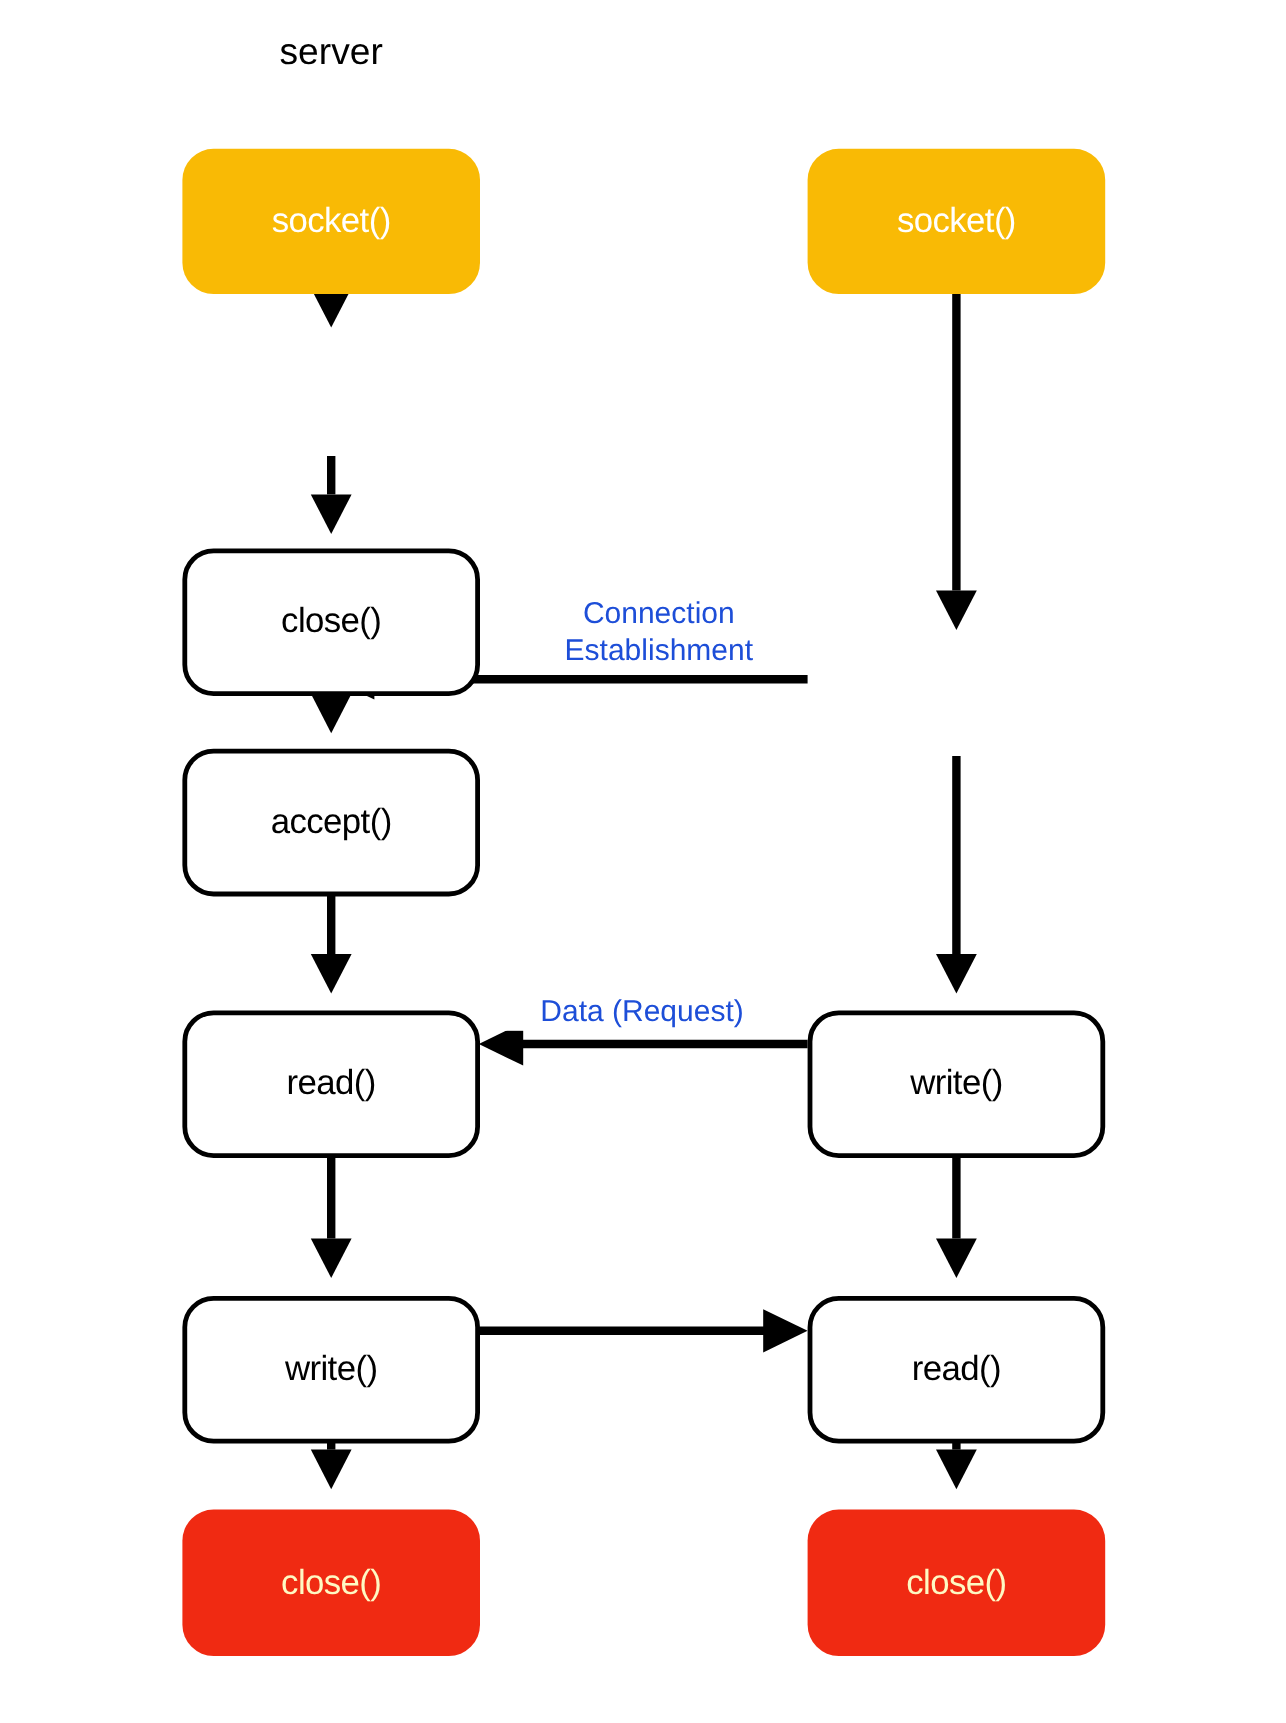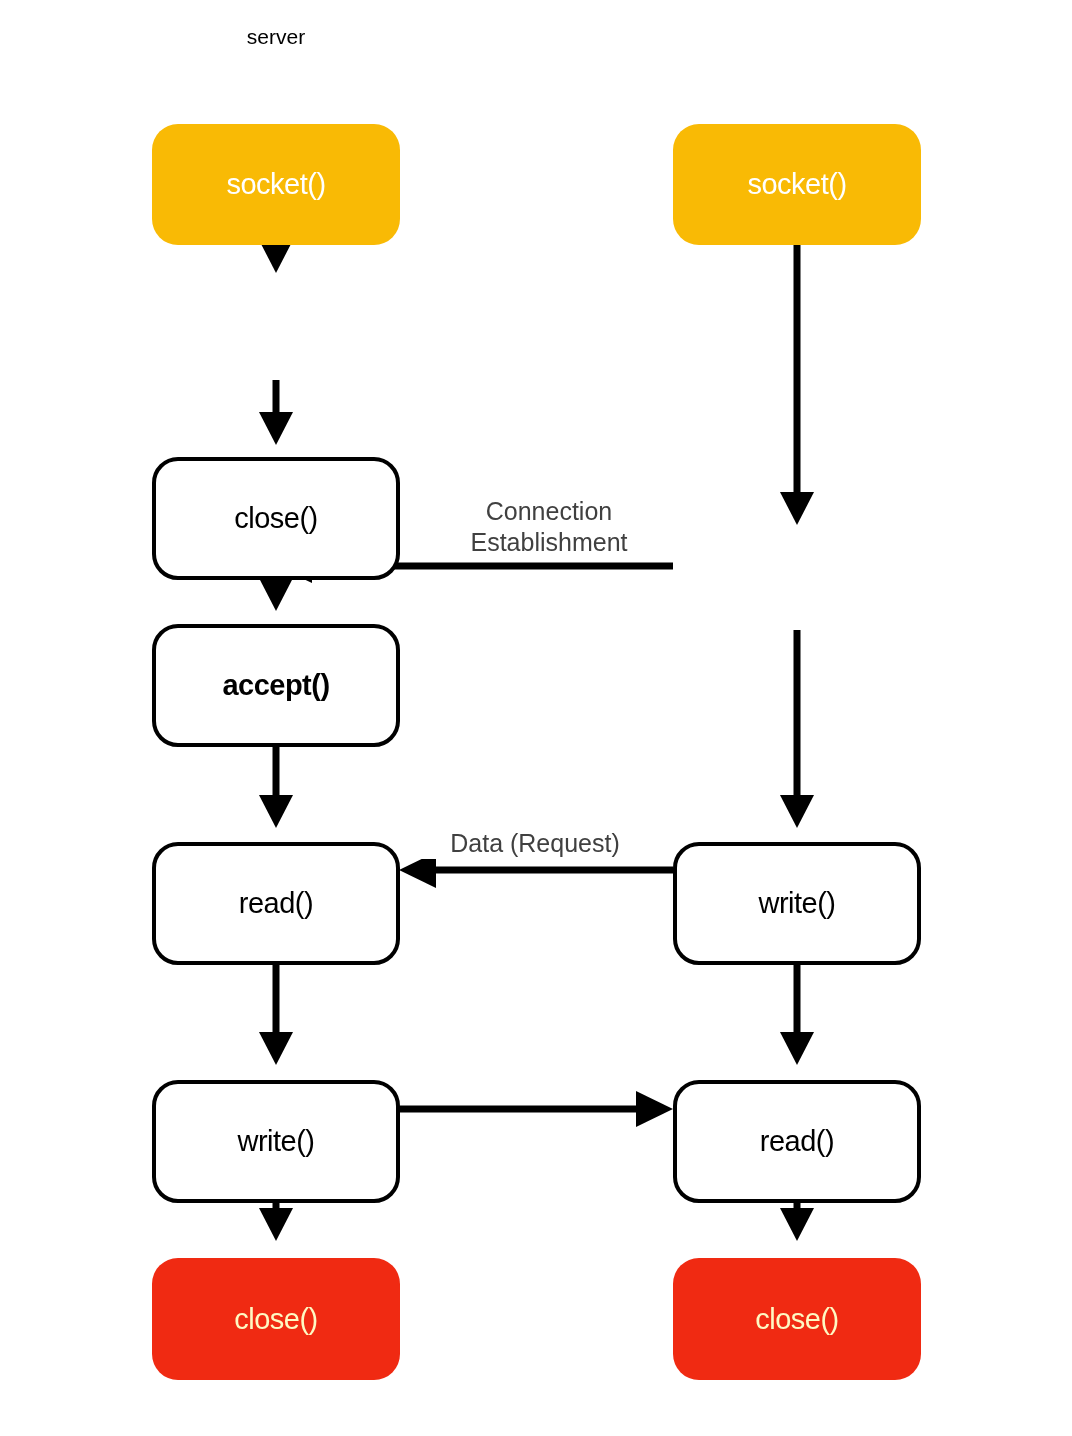--- a/index.html
+++ b/index.html
@@ -19,21 +19,21 @@
   }
   #svg-layer {
     position: absolute;
     left: 0;
     top: 0;
     width: 1072px;
     height: 1436px;
   }
   .col-title {
     position: absolute;
-    font-size: 21px;
+    font-size: 31px;
     color: #000000;
     text-align: center;
     white-space: nowrap;
     letter-spacing: 0px;
   }
   .node {
     position: absolute;
     box-sizing: border-box;
     border-radius: 26px;
     display: flex;
@@ -53,21 +53,21 @@
     border: none;
     color: #ffffff;
   }
   .node.end {
     background: #f02a12;
     border: none;
     color: #fef9c3;
   }
   .edge-label {
     position: absolute;
-    color: #404040;
+    color: #1d4ed8;
     font-size: 25px;
     text-align: center;
     line-height: 1.25;
     white-space: pre-line;
     background: #ffffff;
     padding: 0 4px;
   }
 </style>
 </head>
 <body>
@@ -127,21 +127,21 @@
     <g>
       <path d="M 400 1109 L 647 1109" stroke="#000000" stroke-width="7" fill="none"></path>
       <path d="M 673 1109 L 636 1091 L 636 1127 Z" fill="#000000"></path>
     </g>
   </svg>
 
   <div class="col-title" style="left:152px; top:25px; width:248px;">server</div>
 
   <div class="node start" style="left:152px; top:92px; width:248px; height:121px;">socket()</div>
   <div class="node plain" style="left:152px; top:425px; width:248px; height:123px;">close()</div>
-  <div class="node plain" style="left:152px; top:592px; width:248px; height:123px;font-weight:bold;">accept()</div>
+  <div class="node plain" style="left:152px; top:592px; width:248px; height:123px;">accept()</div>
   <div class="node plain" style="left:152px; top:810px; width:248px; height:123px;">read()</div>
   <div class="node plain" style="left:152px; top:1048px; width:248px; height:123px;">write()</div>
   <div class="node end" style="left:152px; top:1226px; width:248px; height:122px;">close()</div>
 
   <div class="node start" style="left:673px; top:92px; width:248px; height:121px;">socket()</div>
   <div class="node plain" style="left:673px; top:810px; width:248px; height:123px;">write()</div>
   <div class="node plain" style="left:673px; top:1048px; width:248px; height:123px;">read()</div>
   <div class="node end" style="left:673px; top:1226px; width:248px; height:122px;">close()</div>
 
   <div class="edge-label" style="left:420px; top:496px; width:250px;">Connection

